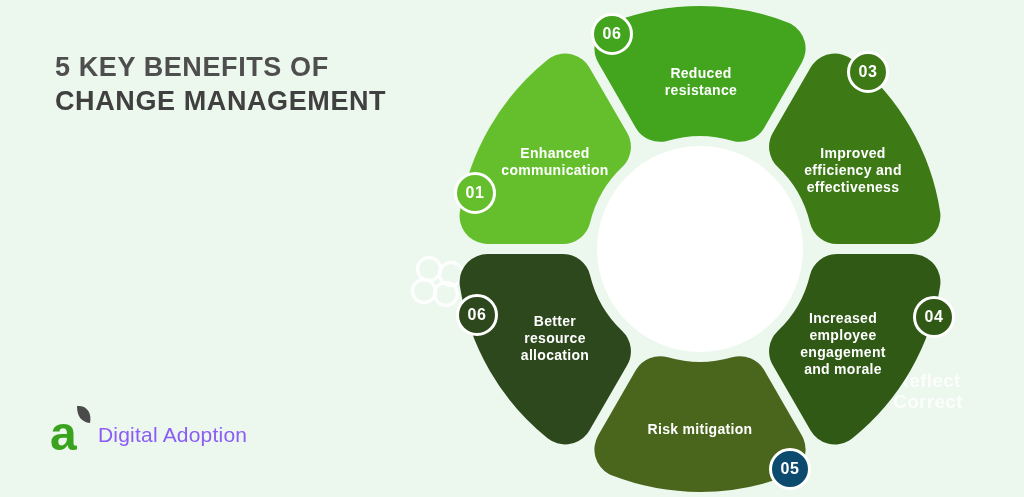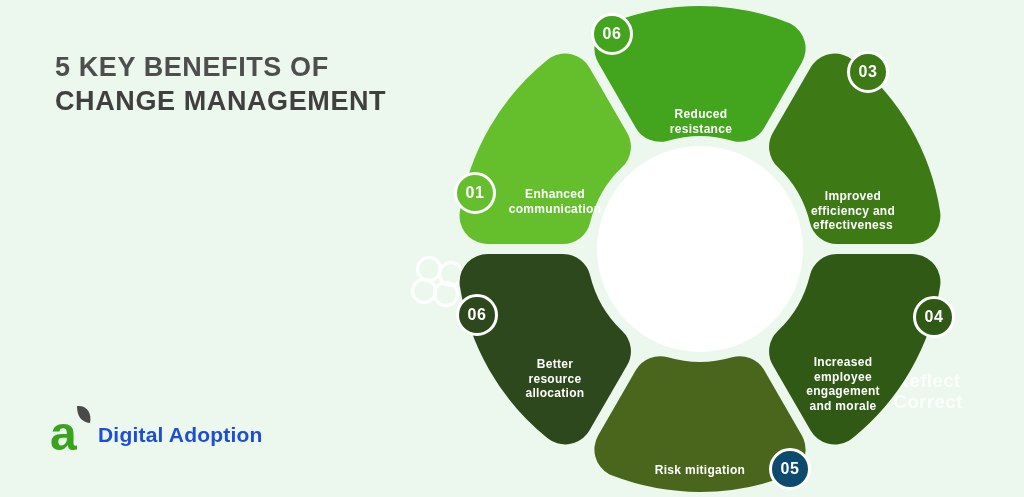--- a/index.html
+++ b/index.html
@@ -54,27 +54,26 @@
     left: 0;
     top: 0;
     z-index: 2;
   }
 
   .petal-label {
     position: absolute;
     transform: translate(-50%, -50%);
     z-index: 3;
     color: #ffffff;
-    font-size: 12px;
+    font-size: 14px;
     font-weight: bold;
     letter-spacing: 0.3px;
     line-height: 1.22;
     text-align: center;
     white-space: pre-line;
-    margin-top: 40px;
   }
   .label-01 { left: 555px; top: 162px; }
   .label-02 { left: 701px; top: 82px;  }
   .label-03 { left: 853px; top: 171px; }
   .label-04 { left: 843px; top: 344px; }
   .label-05 { left: 700px; top: 430px; }
   .label-06 { left: 555px; top: 339px; }
 
   .num-badge {
     position: absolute;
@@ -170,16 +169,16 @@
   <div class="num-badge badge-03" style="background-color: rgb(61, 122, 22);">03</div>
   <div class="num-badge badge-04" style="background-color: rgb(47, 89, 21);">04</div>
   <div class="num-badge badge-05" style="background-color: #0c4a6e;">05</div>
   <div class="num-badge badge-06" style="background-color: rgb(46, 72, 29);">06</div>
 
   <div class="logo">
     <svg width="44" height="52" viewBox="0 0 44 52">
       <text x="0" y="46" font-family="Liberation Sans, sans-serif" font-size="48" font-weight="bold" style="fill: rgb(58, 163, 30);">a</text>
       <path d="M27 2 C37 1 42 9 40 19 C31 18 27 12 27 2 Z" style="fill: rgb(74, 74, 74);"></path>
     </svg>
-    <span class="brand-text" style="color: #1d4ed8; font-weight: bold;">Digital Adoption</span>
+    <span class="brand-text" style="color: #8b5cf6;">Digital Adoption</span>
   </div>
 
 </div>
 
 </body></html>

